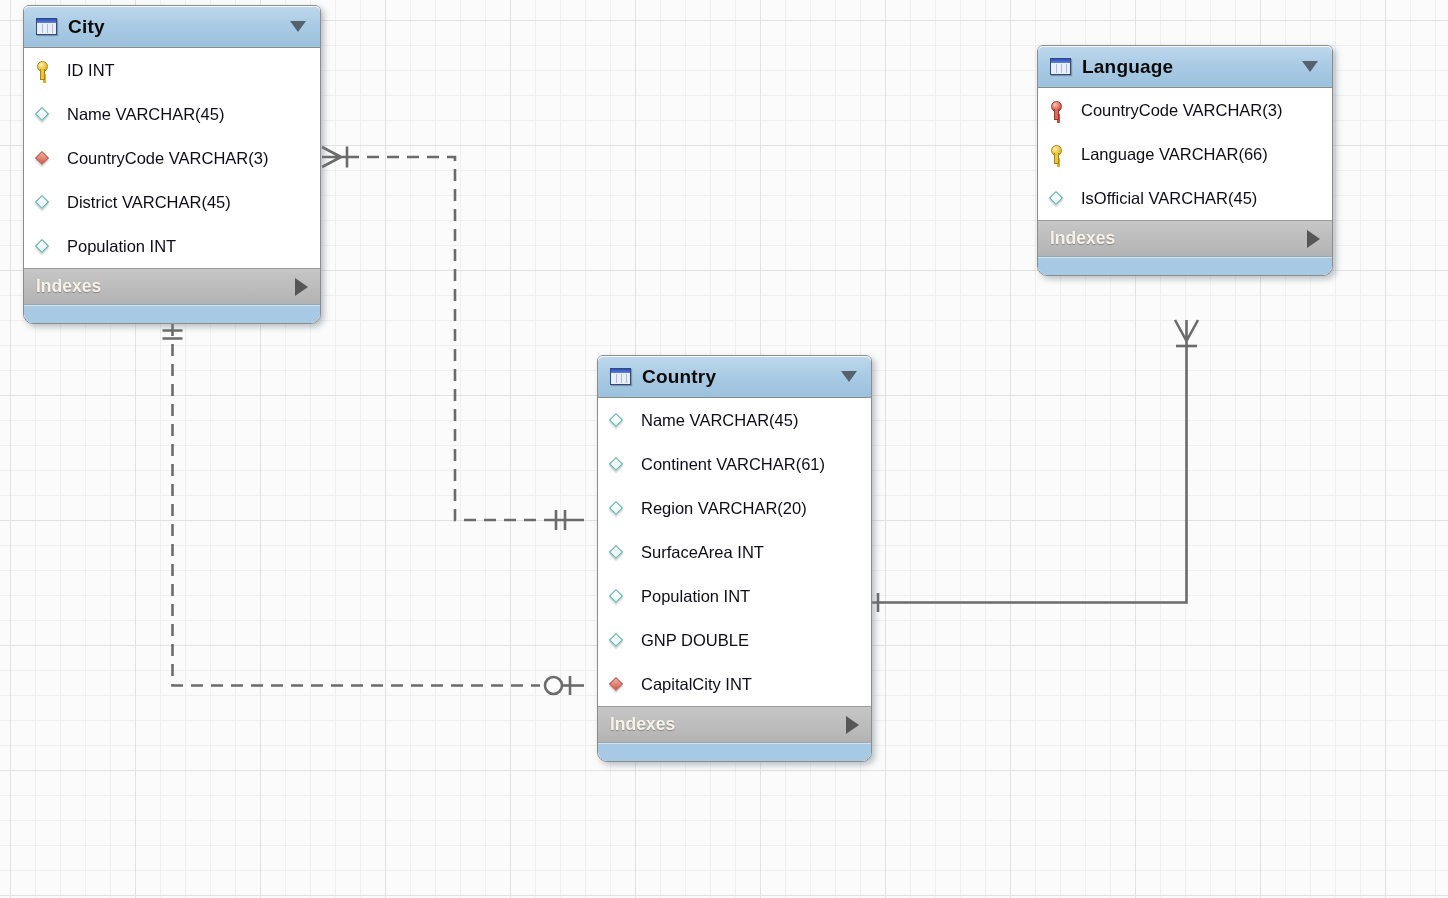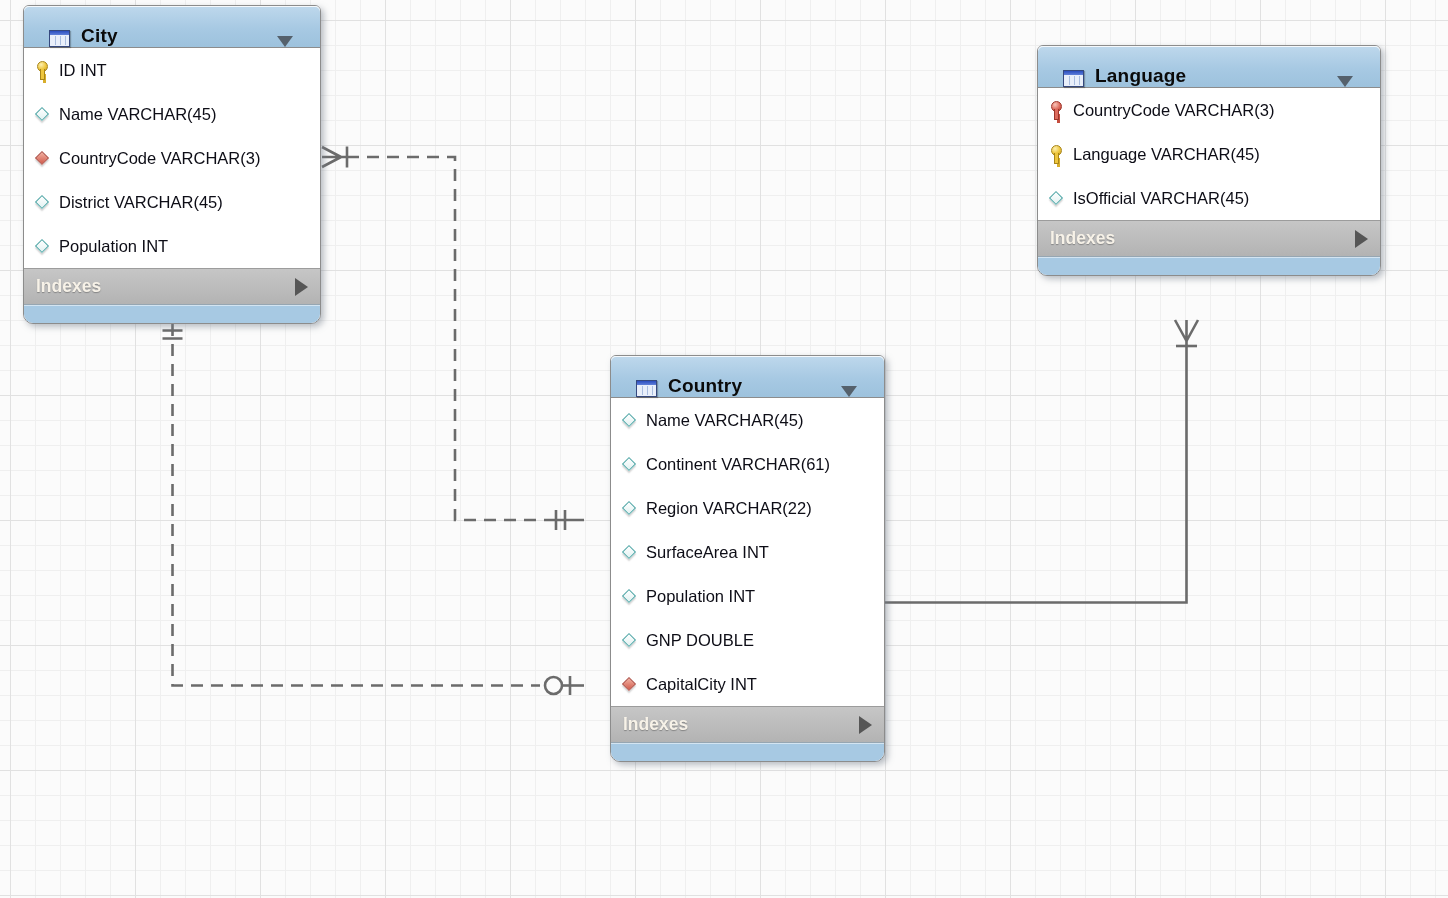--- a/index.html
+++ b/index.html
@@ -21,40 +21,40 @@
   .rel-overlay { position:absolute; left:0; top:0; z-index:1; }
   .rel-overlay g { stroke:#6b6b6b; stroke-width:2.6; fill:none; }
 
   .db-table {
     position:absolute; z-index:2;
     border:1px solid #8c8c8c; border-radius:6px 6px 10px 10px;
     background:#fff;
     box-shadow:3px 3px 6px rgba(120,130,142,.5);
   }
   .db-header {
-    height:42px; display:flex; align-items:flex-end; gap:11px; padding:0 25px;
+    height:42px; display:flex; align-items:center; gap:11px; padding:0 12px;
     background:linear-gradient(180deg,#bed8ec 0%, #a7c9e3 55%, #9dc2dd 100%);
     border-bottom:1px solid #8c8c8c; border-radius:5px 5px 0 0;
     box-shadow:inset 0 1px 0 rgba(255,255,255,.85);
   }
   .db-title { flex:1; font-size:19px; font-weight:bold; color:#0a0a0a; letter-spacing:.2px; }
   .tri-down { width:0; height:0;
     border-left:8px solid transparent; border-right:8px solid transparent;
     border-top:11px solid #55616c; margin-right:2px; cursor:pointer; }
 
   .tbl-icon { position:relative; width:21px; height:17px;
     background:#e9effa; border:1px solid #35487e;
     box-shadow:1px 1px 1px rgba(0,0,0,.25); flex:none; }
   .tbl-icon::before { content:""; position:absolute; top:0; left:0; right:0; height:4px;
     background:linear-gradient(#2a4ec0,#6080d8); }
   .tbl-icon::after { content:""; position:absolute; top:5px; bottom:1px; left:5px; width:1px;
     background:#a9bddf; box-shadow:5px 0 0 #a9bddf, 10px 0 0 #a9bddf; }
 
   .db-cols { background:#fff; }
-  .col-row { height:44px; display:flex; align-items:center; gap:9px; padding:0 9px;
+  .col-row { height:44px; display:flex; align-items:center; gap:17px; padding:0 9px;
     font-size:16.5px; color:#0d0d16; white-space:nowrap; }
   .icon-cell { width:17px; display:flex; justify-content:center; align-items:center; flex:none; }
 
   
   .key { position:relative; width:10px; height:19px; }
   .key::before { content:""; position:absolute; top:0; left:0; width:9px; height:9px;
     border-radius:50%;
     background:radial-gradient(circle at 35% 30%, #fdf0b0, #eec63e 55%, #c79a20);
     border:1px solid #a8851a; }
   .key::after { content:""; position:absolute; top:8px; left:3px; width:3px; height:10px;
@@ -80,22 +80,22 @@
   .idx-arrow { margin-left:auto; width:0; height:0;
     border-top:9px solid transparent; border-bottom:9px solid transparent;
     border-left:13px solid #565656; }
 
   .db-footer { height:19px; background:#a7c9e3;
     border-top:1px solid #96a6b2; border-radius:0 0 9px 9px;
     box-shadow:inset 0 1px 0 rgba(255,255,255,.5); }
 
   
   #table-city     { left:23px;   top:5px;   width:298px; }
-  #table-language { left:1037px; top:45px;  width:344px; }
-  #table-country  { left:610px;  top:355px; width:275px; }
+  #table-language { left:1037px; top:45px;  width:296px; }
+  #table-country  { left:597px;  top:355px; width:275px; }
 </style>
 </head>
 <body>
 
 <div class="canvas">
 
   <svg class="rel-overlay" width="1448" height="898">
 
     <g>
       <path d="M322 147 L341 157 M322 167 L341 157 M322 157 H347"></path>
@@ -176,21 +176,21 @@
       <div class="col-row">
         <span class="icon-cell">
             <span class="key red"></span>
           </span>
         <span>CountryCode VARCHAR(3)</span>
       </div>
       <div class="col-row">
         <span class="icon-cell">
             <span class="key"></span>
           </span>
-        <span>Language VARCHAR(45)</span>
+        <span>Language VARCHAR(66)</span>
       </div>
       <div class="col-row">
         <span class="icon-cell">
             <span class="diamond"></span>
           </span>
         <span>IsOfficial VARCHAR(45)</span>
       </div>
     </div>
     <div class="idx-bar">
       <span class="idx-label">Indexes</span>
@@ -215,21 +215,21 @@
       <div class="col-row">
         <span class="icon-cell">
             <span class="diamond"></span>
           </span>
         <span>Continent VARCHAR(61)</span>
       </div>
       <div class="col-row">
         <span class="icon-cell">
             <span class="diamond"></span>
           </span>
-        <span>Region VARCHAR(22)</span>
+        <span>Region VARCHAR(20)</span>
       </div>
       <div class="col-row">
         <span class="icon-cell">
             <span class="diamond"></span>
           </span>
         <span>SurfaceArea INT</span>
       </div>
       <div class="col-row">
         <span class="icon-cell">
             <span class="diamond"></span>

